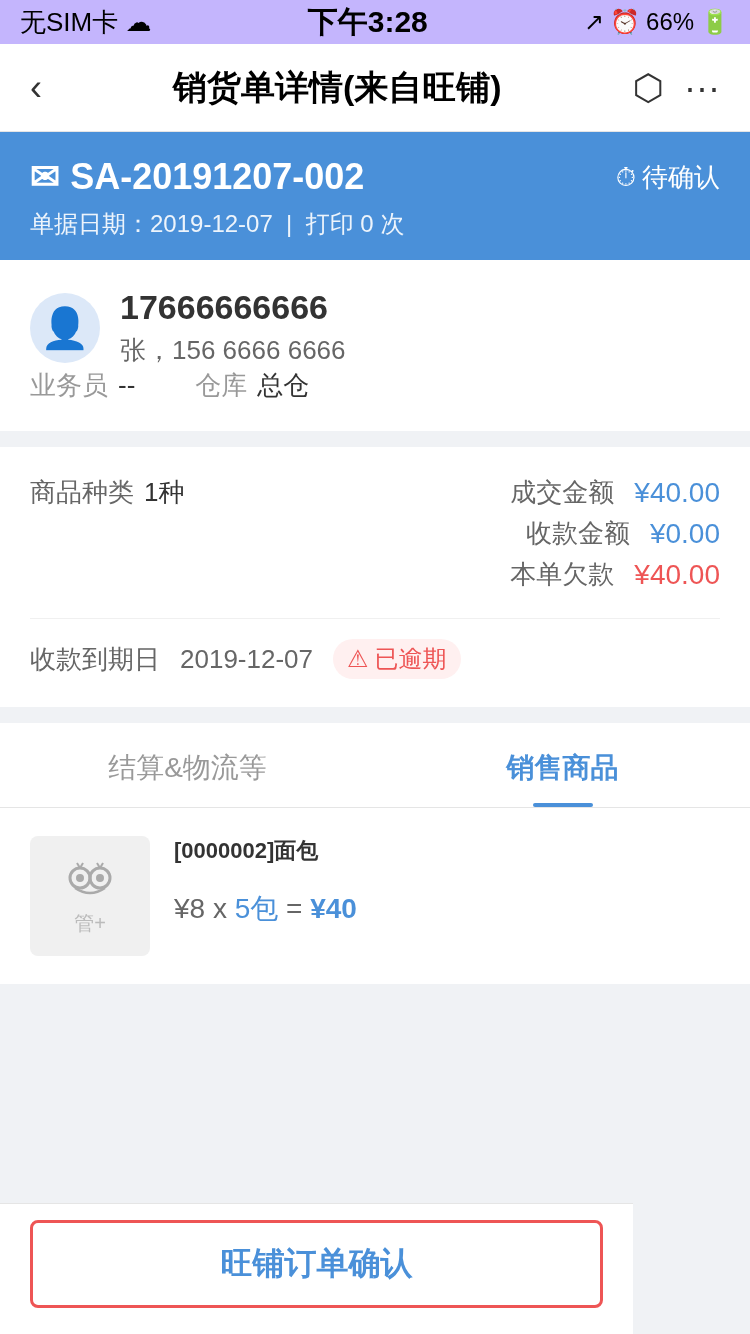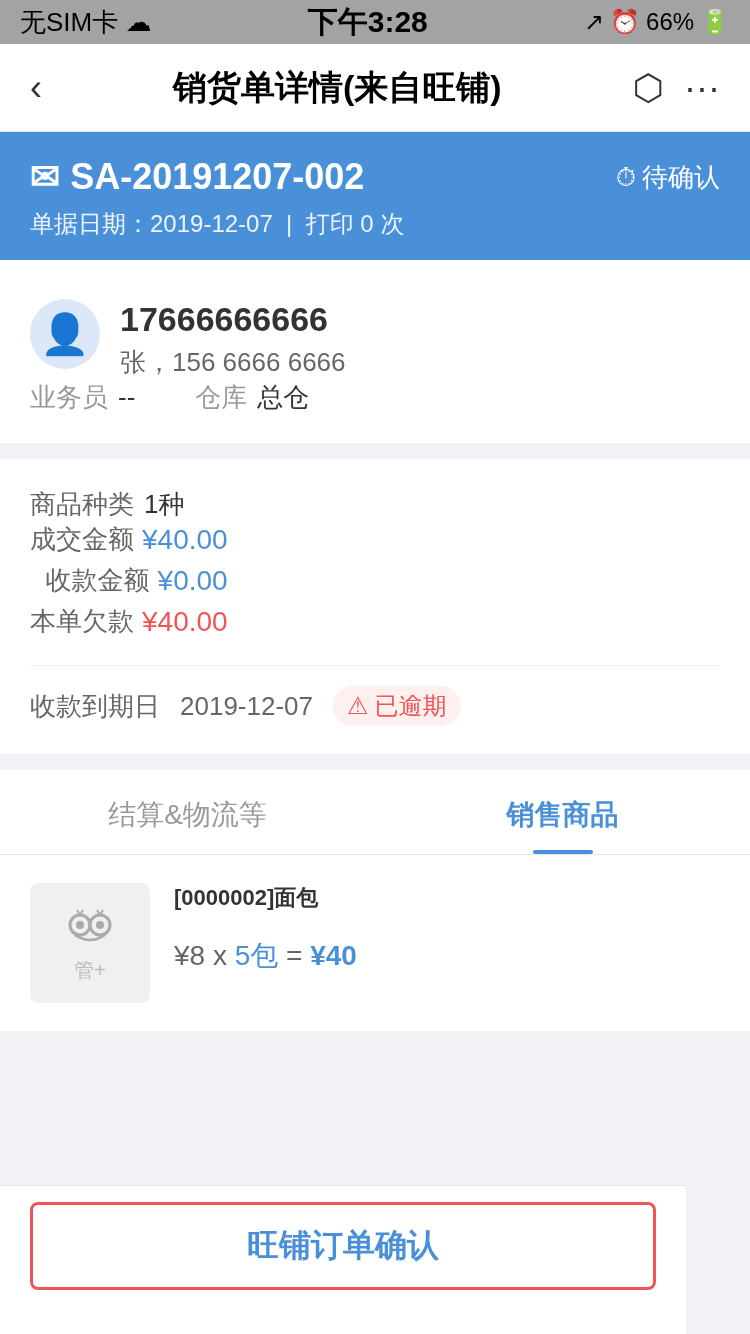--- a/index.html
+++ b/index.html
@@ -10,21 +10,21 @@
       font-family: -apple-system, "PingFang SC", "Helvetica Neue", sans-serif;
       background: #f0f2f5;
       position: relative;
       overflow-x: hidden;
     }
 
     
     .status-bar {
       width: 750px;
       height: 44px;
-      background: #a3a3a3;
+      background: #c4b5fd;
       display: flex;
       align-items: center;
       justify-content: space-between;
       padding: 0 20px;
       font-size: 26px;
       font-weight: 500;
     }
     .status-left { display: flex; align-items: center; gap: 10px; }
     .status-center { font-size: 30px; font-weight: 600; }
     .status-right { display: flex; align-items: center; gap: 6px; font-size: 24px; }
@@ -100,21 +100,20 @@
       display: flex;
       align-items: center;
       justify-content: center;
       flex-shrink: 0;
     }
     .avatar-icon { font-size: 40px; color: #4a90d9; }
     .customer-phone {
       font-size: 34px;
       font-weight: 600;
       color: #333;
-      margin-top: 12px;
     }
     .customer-name {
       font-size: 26px;
       color: #666;
       margin-top: 6px;
     }
     .customer-meta {
       display: flex;
       align-items: center;
       gap: 60px;
@@ -131,36 +130,35 @@
       height: 1px;
       background: #f0f0f0;
       margin: 20px 0;
     }
 
     
     .financials-row {
       display: flex;
       align-items: flex-start;
       justify-content: space-between;
-      flex-direction: column;
     }
     .product-types {
       display: flex;
       align-items: center;
       gap: 10px;
       font-size: 26px;
       color: #666;
     }
     .product-types-value { color: #333; }
     .amounts-col { text-align: right; }
     .amount-row {
       display: flex;
       align-items: center;
       justify-content: flex-end;
-      gap: 8px;
+      gap: 20px;
       font-size: 26px;
       color: #666;
       margin-bottom: 6px;
     }
     .amount-value { color: #4a90d9; font-size: 28px; }
     .amount-value.red { color: #e55; }
 
     
     .due-date-row {
       display: flex;
@@ -256,23 +254,23 @@
     .bottom-area {
       background: #f0f2f5;
       height: 200px;
     }
 
     
     .confirm-btn-container {
       position: fixed;
       bottom: 0;
       left: 0;
-      width: 686px;
-      background: #fff;
-      padding: 16px 30px 44px;
+      width: 633px;
+      background: #fff;
+      padding: 16px 30px 26px;
       border-top: 1px solid #e5e5e5;
     }
     .confirm-btn {
       width: 100%;
       height: 88px;
       border: 3px solid #e55;
       border-radius: 8px;
       background: #fff;
       color: #4a90d9;
       font-size: 32px;

